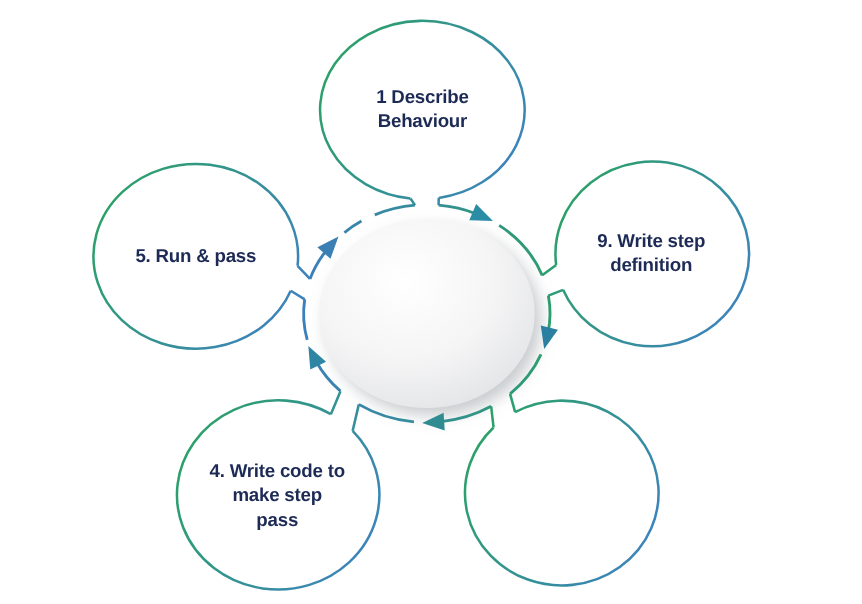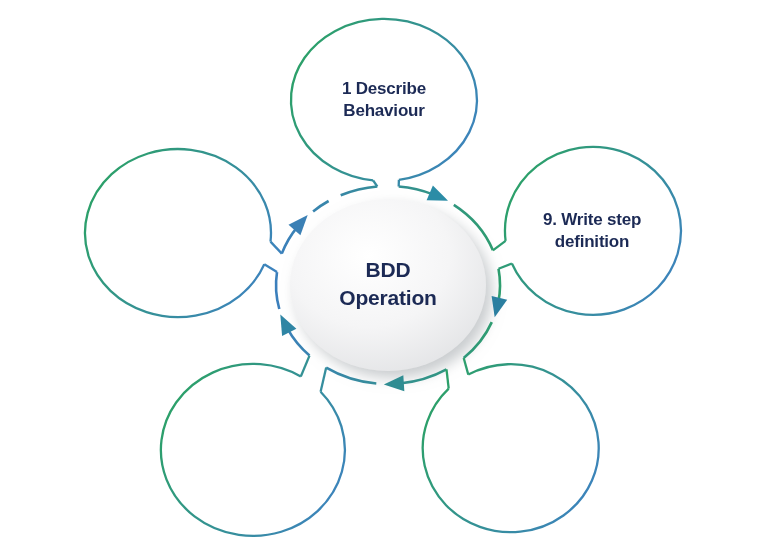--- a/index.html
+++ b/index.html
@@ -97,15 +97,17 @@
       <line x1="300.8" y1="376.5" x2="309.5" y2="355.6" stroke="url(#cg3)" stroke-width="2.3"></line>
       <path d="M 264.3 264.3 A 93 84 0 1 1 270.5 241.6" fill="none" stroke="url(#cg4)" stroke-width="2.3"></path>
       <line x1="264.3" y1="264.3" x2="277.0" y2="272.1" stroke="url(#cg4)" stroke-width="2.3"></line>
       <line x1="270.5" y1="241.6" x2="281.8" y2="253.6" stroke="url(#cg4)" stroke-width="2.3"></line>
     </svg>
 
   <div class="lbl" style="left:384px; top:100px;">1 Describe
 Behaviour</div>
   <div class="lbl" style="left:592px; top:231px;">9. Write step
 definition</div>
-  <div class="lbl hub-lbl" style="left:388px; top:284px;">BDD
-Operation</div>
+  <div class="lbl" style="left:252px; top:451px;">4. Write code to
+make step
+pass</div>
+  <div class="lbl" style="left:178px; top:233px;">5. Run &amp; pass</div>
 </div>
 
 </body></html>

